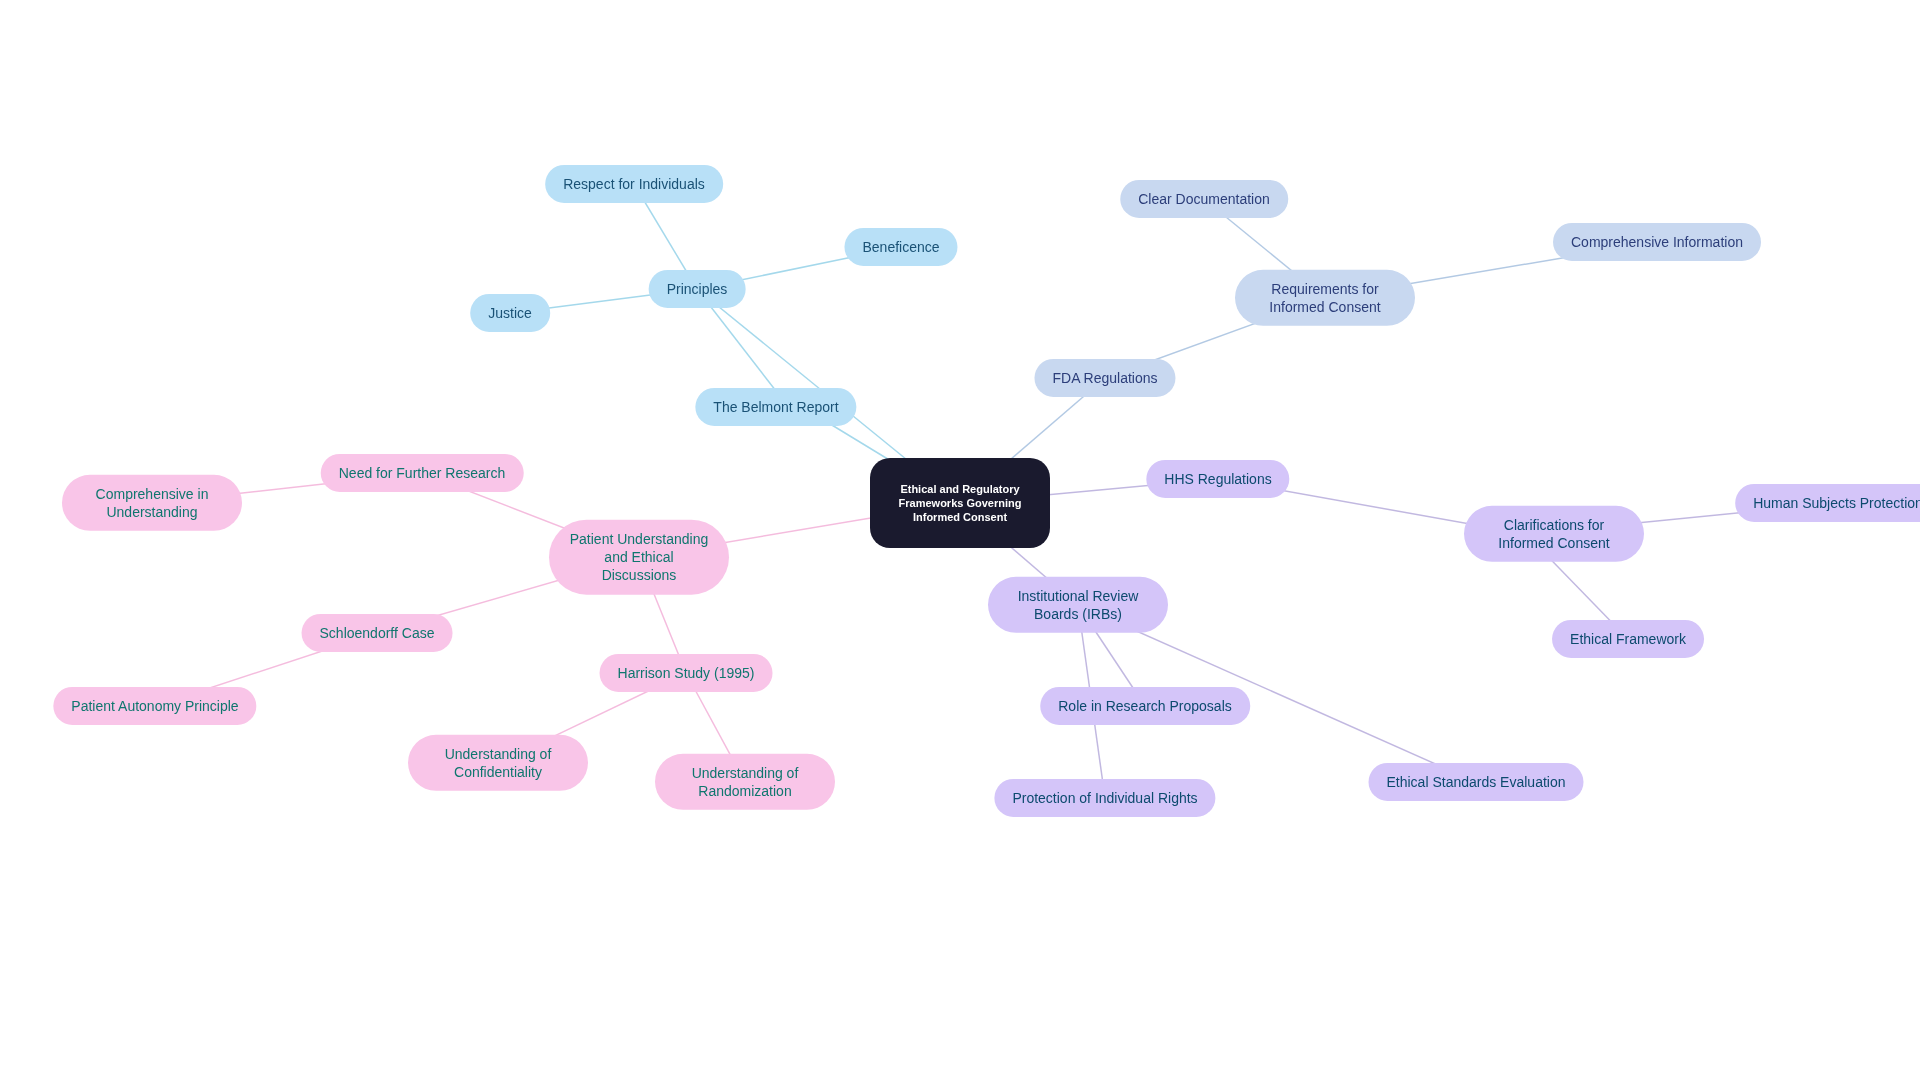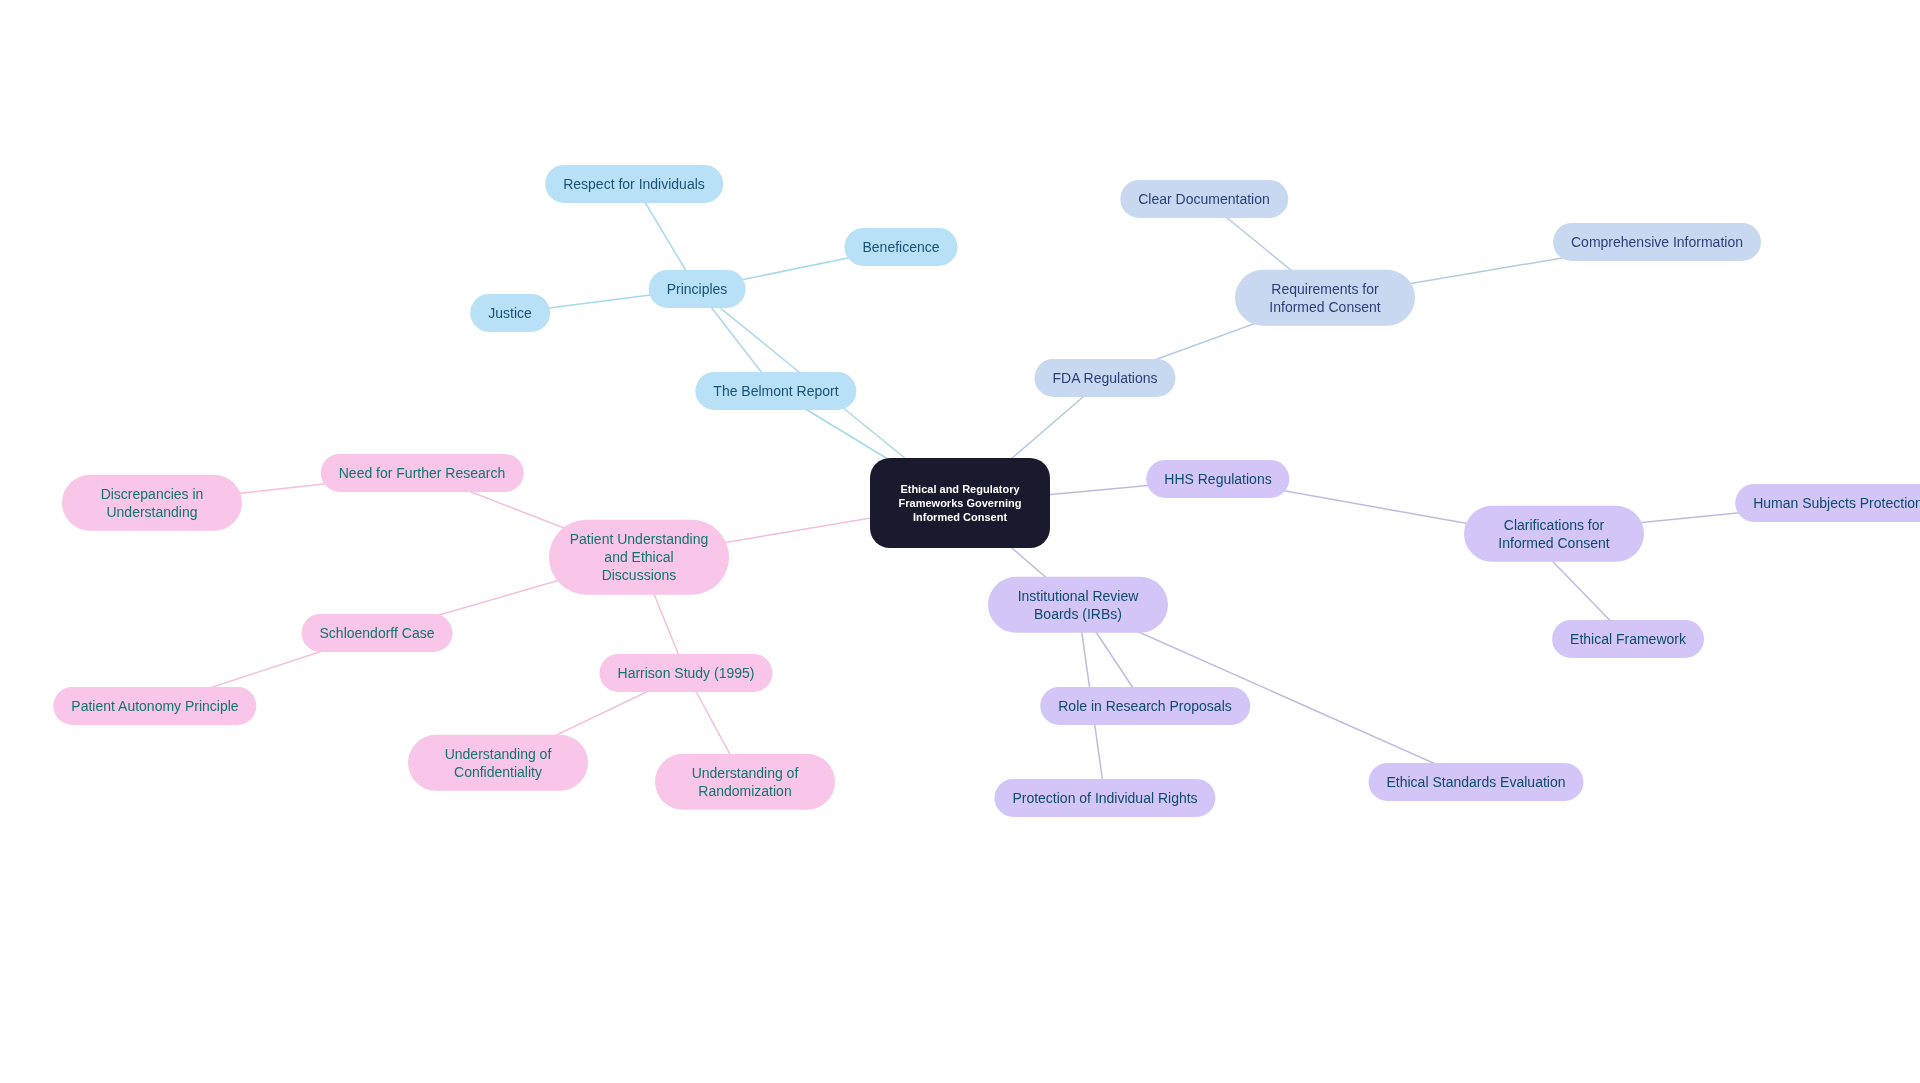--- a/index.html
+++ b/index.html
@@ -102,40 +102,40 @@
       <line x1="686" y1="673" x2="745" y2="782" stroke="#f0a0d0" stroke-width="1.5" opacity="0.7"></line>
     </svg>
   <div id="nodes-container">
       <div class="node node-center multiline" style="left: 960px; top: 503px;">Ethical and Regulatory
 Frameworks Governing
 Informed Consent</div>
       <div class="node node-blue" style="left: 697px; top: 289px;">Principles</div>
       <div class="node node-blue" style="left: 634px; top: 184px;">Respect for Individuals</div>
       <div class="node node-blue" style="left: 901px; top: 247px;">Beneficence</div>
       <div class="node node-blue" style="left: 510px; top: 313px;">Justice</div>
-      <div class="node node-blue" style="left: 776px; top: 391px;">The Belmont Report</div>
+      <div class="node node-blue" style="left: 776px; top: 407px;">The Belmont Report</div>
       <div class="node node-lavender" style="left: 1105px; top: 378px;">FDA Regulations</div>
       <div class="node node-lavender multiline" style="left: 1325px; top: 298px; max-width: 180px; white-space: normal;">Requirements for Informed
 Consent</div>
       <div class="node node-lavender" style="left: 1204px; top: 199px;">Clear Documentation</div>
       <div class="node node-lavender" style="left: 1657px; top: 242px;">Comprehensive Information</div>
       <div class="node node-purple" style="left: 1218px; top: 479px;">HHS Regulations</div>
       <div class="node node-purple multiline" style="left: 1554px; top: 534px; max-width: 180px; white-space: normal;">Clarifications for Informed
 Consent</div>
       <div class="node node-purple" style="left: 1838px; top: 503px;">Human Subjects Protection</div>
       <div class="node node-purple" style="left: 1628px; top: 639px;">Ethical Framework</div>
       <div class="node node-purple multiline" style="left: 1078px; top: 605px; max-width: 180px; white-space: normal;">Institutional Review Boards
 (IRBs)</div>
       <div class="node node-purple" style="left: 1145px; top: 706px;">Role in Research Proposals</div>
       <div class="node node-purple" style="left: 1105px; top: 798px;">Protection of Individual Rights</div>
       <div class="node node-purple" style="left: 1476px; top: 782px;">Ethical Standards Evaluation</div>
       <div class="node node-pink multiline" style="left: 639px; top: 557px; max-width: 180px; white-space: normal;">Patient Understanding and
 Ethical Discussions</div>
       <div class="node node-pink" style="left: 422px; top: 473px;">Need for Further Research</div>
-      <div class="node node-pink multiline" style="left: 152px; top: 503px; max-width: 180px; white-space: normal;">Discrepancies in
+      <div class="node node-pink multiline" style="left: 152px; top: 503px; max-width: 180px; white-space: normal;">Comprehensive in
 Understanding</div>
       <div class="node node-pink" style="left: 377px; top: 633px;">Schloendorff Case</div>
       <div class="node node-pink" style="left: 155px; top: 706px;">Patient Autonomy Principle</div>
       <div class="node node-pink" style="left: 686px; top: 673px;">Harrison Study (1995)</div>
       <div class="node node-pink multiline" style="left: 498px; top: 763px; max-width: 180px; white-space: normal;">Understanding of
 Confidentiality</div>
       <div class="node node-pink multiline" style="left: 745px; top: 782px; max-width: 180px; white-space: normal;">Understanding of
 Randomization</div>
     </div>
 </div>

